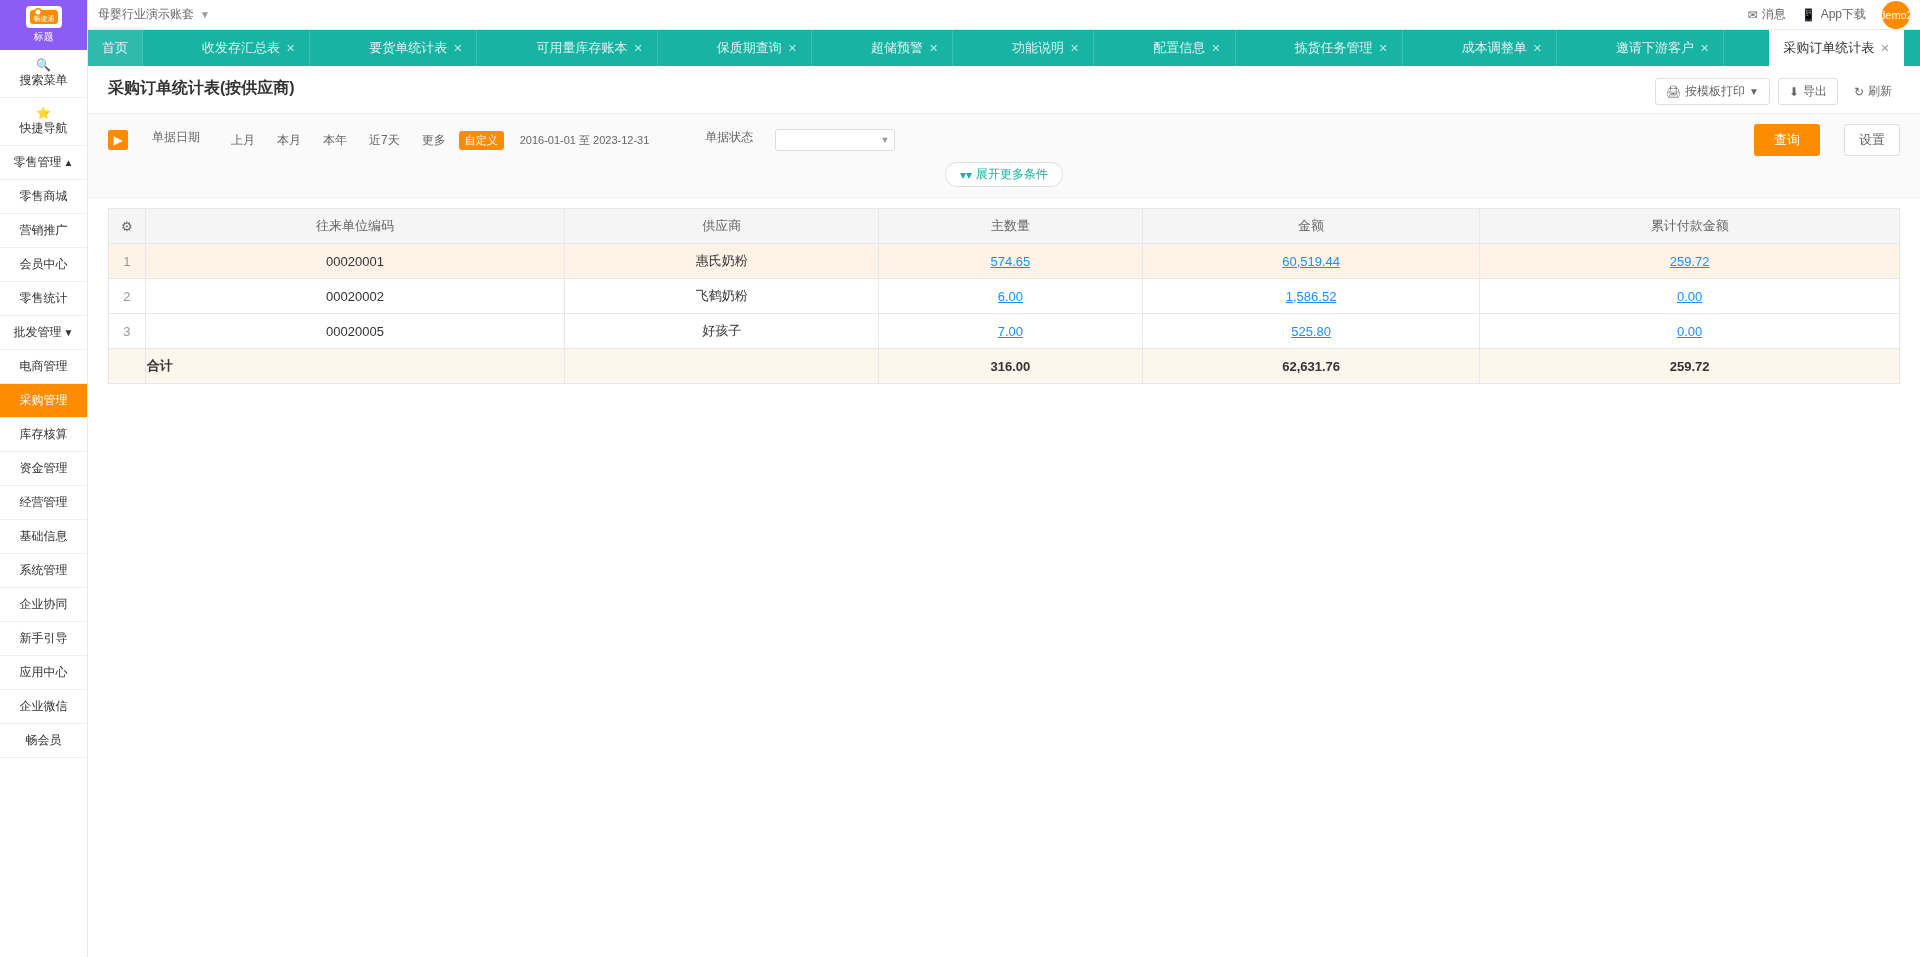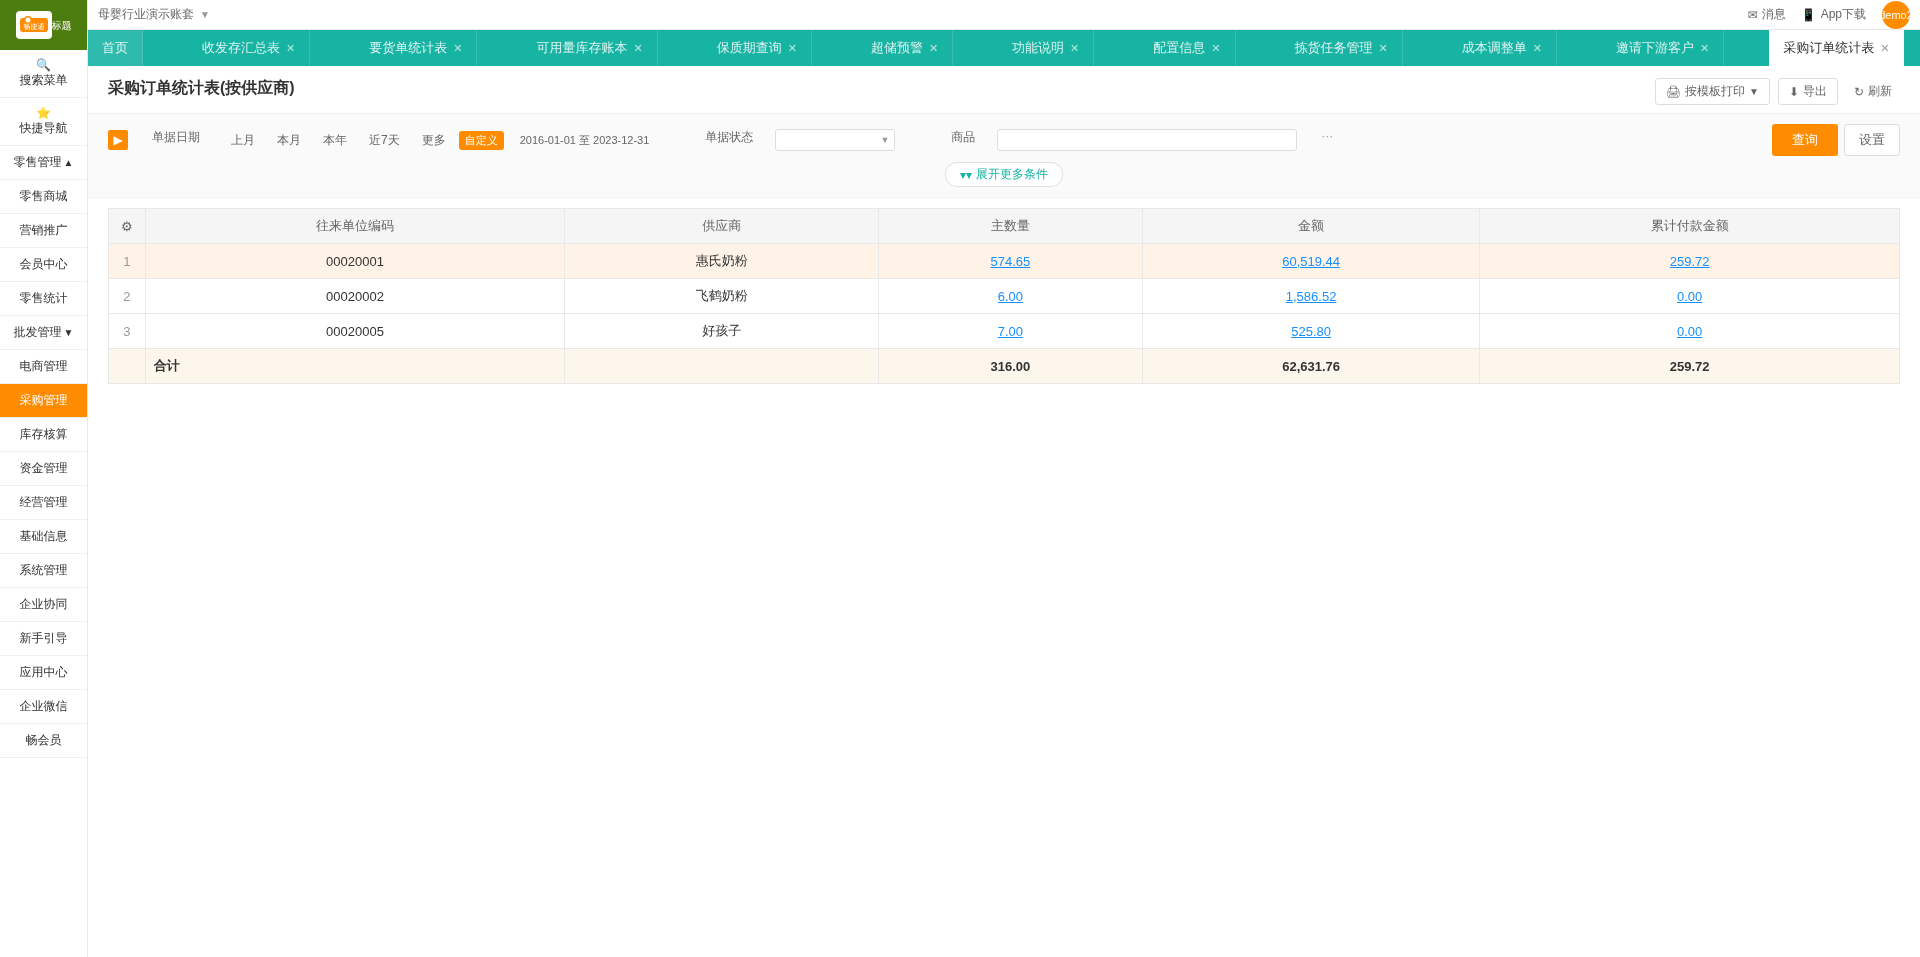--- a/index.html
+++ b/index.html
@@ -1,20 +1,20 @@
 <!DOCTYPE html>
 <html><head>
   <meta charset="utf-8">
   <style>
     * { margin: 0; padding: 0; box-sizing: border-box; }
     body { font-family: "Microsoft YaHei", "PingFang SC", sans-serif; font-size: 13px; background: #f5f5f5; width: 1920px; height: 957px; overflow: hidden; display: flex; }
 
     
     .sidebar { width: 88px; background: #fff; border-right: 1px solid #e8e8e8; display: flex; flex-direction: column; align-items: center; flex-shrink: 0; }
-    .sidebar-logo { width: 100%; background: #4d7c0f; padding: 8px 0; display: flex; flex-direction: row; align-items: center; justify-content: center; height: 50px; }
+    .sidebar-logo { width: 100%; background: #8b5cf6; padding: 8px 0; display: flex; flex-direction: column; align-items: center; justify-content: center; height: 50px; }
     .sidebar-logo .logo-icon { width: 36px; height: 28px; background: #fff; border-radius: 4px; display: flex; align-items: center; justify-content: center; }
     .sidebar-logo .logo-text { color: #fff; font-size: 10px; margin-top: 2px; }
     .sidebar-search { padding: 8px 6px; width: 100%; text-align: center; color: #333; font-size: 12px; cursor: pointer; border-bottom: 1px solid #f0f0f0; }
     .sidebar-item { width: 100%; padding: 8px 4px; text-align: center; color: #333; font-size: 12px; cursor: pointer; border-bottom: 1px solid #f0f0f0; position: relative; }
     .sidebar-item.active { background: #ff8c00; color: #fff; }
     .sidebar-item .arrow { font-size: 10px; }
     .sidebar-item-group { display: flex; align-items: center; justify-content: center; gap: 2px; }
 
     
     .main { flex: 1; display: flex; flex-direction: column; overflow: hidden; }
@@ -67,21 +67,21 @@
     .table-area { flex: 1; padding: 10px 20px; overflow: auto; }
     .data-table { width: 100%; border-collapse: collapse; font-size: 13px; }
     .data-table thead tr { background: #f5f5f5; }
     .data-table th { padding: 8px 12px; text-align: center; font-weight: normal; color: #666; border: 1px solid #e8e8e8; white-space: nowrap; }
     .data-table td { padding: 8px 12px; text-align: center; border: 1px solid #e8e8e8; color: #333; }
     .data-table tbody tr:nth-child(odd) { background: #fff; }
     .data-table tbody tr.highlighted { background: #fff3e8; }
     .data-table td.number-link { color: #1890ff; text-decoration: underline; cursor: pointer; }
     .data-table td.seq { color: #999; }
     .data-table tfoot tr { background: #fdf6ec; font-weight: bold; }
-    .data-table tfoot td { padding: 8px 8px; border: 1px solid #e8e8e8; text-align: center; }
+    .data-table tfoot td { padding: 8px 1px; border: 1px solid #e8e8e8; text-align: center; }
     .settings-col { width: 30px; cursor: pointer; color: #999; }
 
     .select-wrapper { position: relative; display: inline-flex; align-items: center; }
     .select-wrapper::after { content: '▼'; position: absolute; right: 6px; font-size: 9px; color: #999; pointer-events: none; }
     .select-wrapper select { padding-right: 20px; }
 
     .toggle-arrow { display: inline-flex; align-items: center; justify-content: center; width: 20px; height: 20px; background: #ff8c00; color: #fff; border-radius: 2px; font-size: 12px; cursor: pointer; margin-right: 8px; flex-shrink: 0; }
   </style>
 </head>
 <body>
@@ -283,26 +283,21 @@
           <span class="date-range">2016-01-01 至 2023-12-31</span>
         </div>
         <div class="filter-item" style="margin-left:40px;">
           <label>单据状态</label>
           <div class="select-wrapper">
             <select class="filter-select">
               <option value=""></option>
             </select>
           </div>
         </div>
-        <div class="filter-item" style="margin-left:40px;">
-          <label>商品</label>
-          <input class="filter-input" type="text" style="min-width: 300px;">
-          <span style="color:#999;cursor:pointer;margin-left:2px;">···</span>
-        </div>
-        <div style="margin-left:auto;display:flex;gap:6px;">
+        <div style="margin-left:auto;display:flex;gap:24px;">
           <button class="btn-query">查询</button>
           <button class="btn-setting">设置</button>
         </div>
       </div>
       <div class="more-filters">
         <div class="expand-btn">
           <span>▾▾</span>
           <span>展开更多条件</span>
         </div>
       </div>

